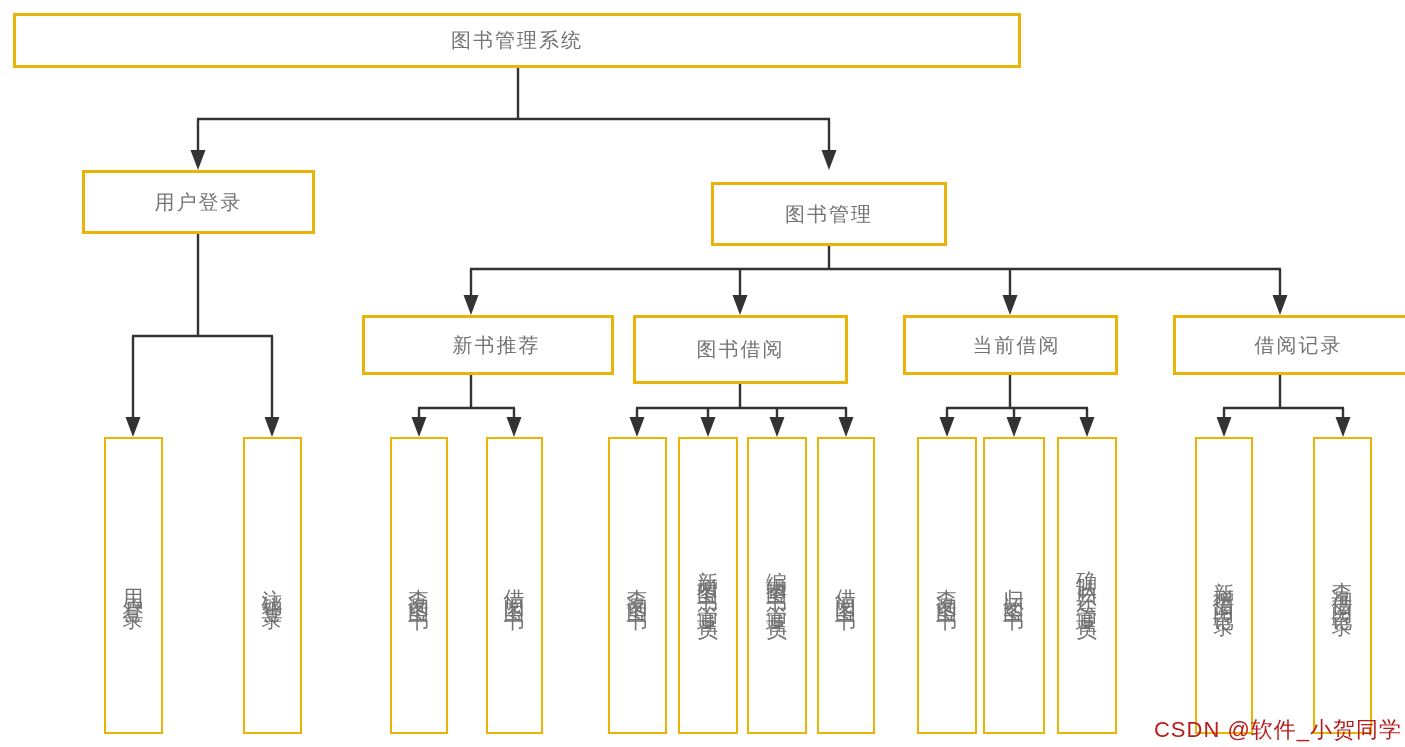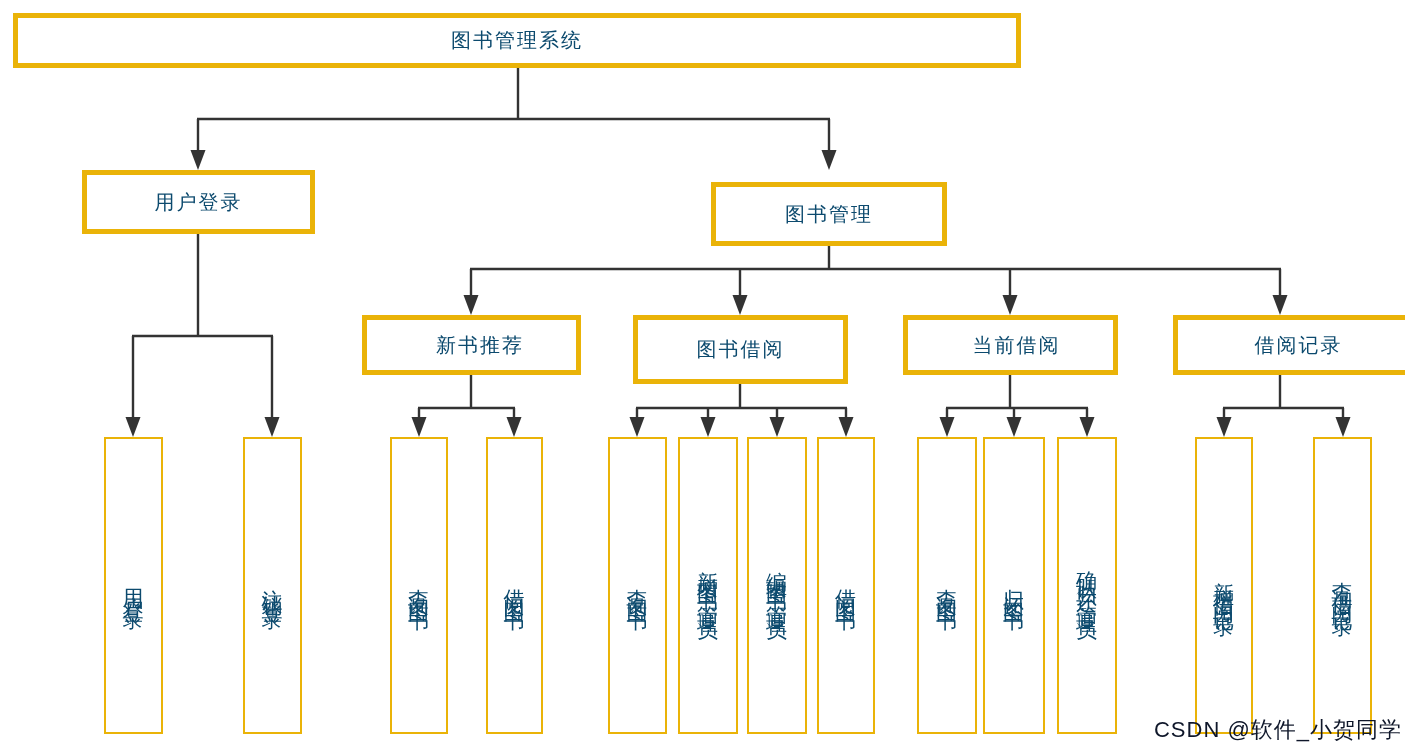--- a/index.html
+++ b/index.html
@@ -3,32 +3,32 @@
 <meta charset="utf-8">
 <style>
   html,body{margin:0;padding:0;background:#ffffff;}
   .canvas{
     position:relative;width:1405px;height:747px;background:#ffffff;overflow:hidden;
     font-family:"Liberation Sans","DejaVu Sans",sans-serif;
   }
   svg.connectors{position:absolute;left:0;top:0;z-index:1;}
   .node{
     position:absolute;box-sizing:border-box;background:#ffffff;
-    border:5px solid #eab308;color:#0c4a6e;z-index:2;
+    border:3px solid #eab308;color:#737373;z-index:2;
     display:flex;align-items:center;justify-content:center;
   }
   .h-node{font-size:20px;letter-spacing:2px;}
   .v-node{
     writing-mode:vertical-rl;text-orientation:mixed;
     font-size:21px;letter-spacing:7px;line-height:1;
     border-width:2.5px;
   }
   .watermark{
     position:absolute;right:3px;bottom:2px;z-index:5;
-    font-size:22px;color:#0f172a;letter-spacing:1px;white-space:nowrap;
+    font-size:22px;color:#b91c1c;letter-spacing:1px;white-space:nowrap;
   }
 </style>
 </head>
 <body>
 
 <div class="canvas">
 
   <svg class="connectors" width="1405" height="747" viewBox="0 0 1405 747">
     <path fill="none" stroke="#333333" stroke-width="2.4" d="
       M518 68 V119  M197 119 H830  M198 119 V152  M829 119 V152
@@ -65,21 +65,21 @@
     <span>图书管理系统</span>
   </div>
 
   <div class="node h-node" style="left:82px;top:170px;width:233px;height:64px;">
     <span>用户登录</span>
   </div>
   <div class="node h-node" style="left:711px;top:170px;width:236px;height:64px;margin-top:12px;">
     <span>图书管理</span>
   </div>
 
-  <div class="node h-node" style="left:362px;top:315px;width:219px;height:60px;padding-left:17px;">
+  <div class="node h-node" style="left:362px;top:315px;width:252px;height:60px;padding-left:17px;">
     <span>新书推荐</span>
   </div>
   <div class="node h-node" style="left:633px;top:315px;width:215px;height:69px;">
     <span>图书借阅</span>
   </div>
   <div class="node h-node" style="left:903px;top:315px;width:215px;height:60px;padding-left:12px;">
     <span>当前借阅</span>
   </div>
   <div class="node h-node" style="left:1173px;top:315px;width:251px;height:60px;">
     <span>借阅记录</span>

